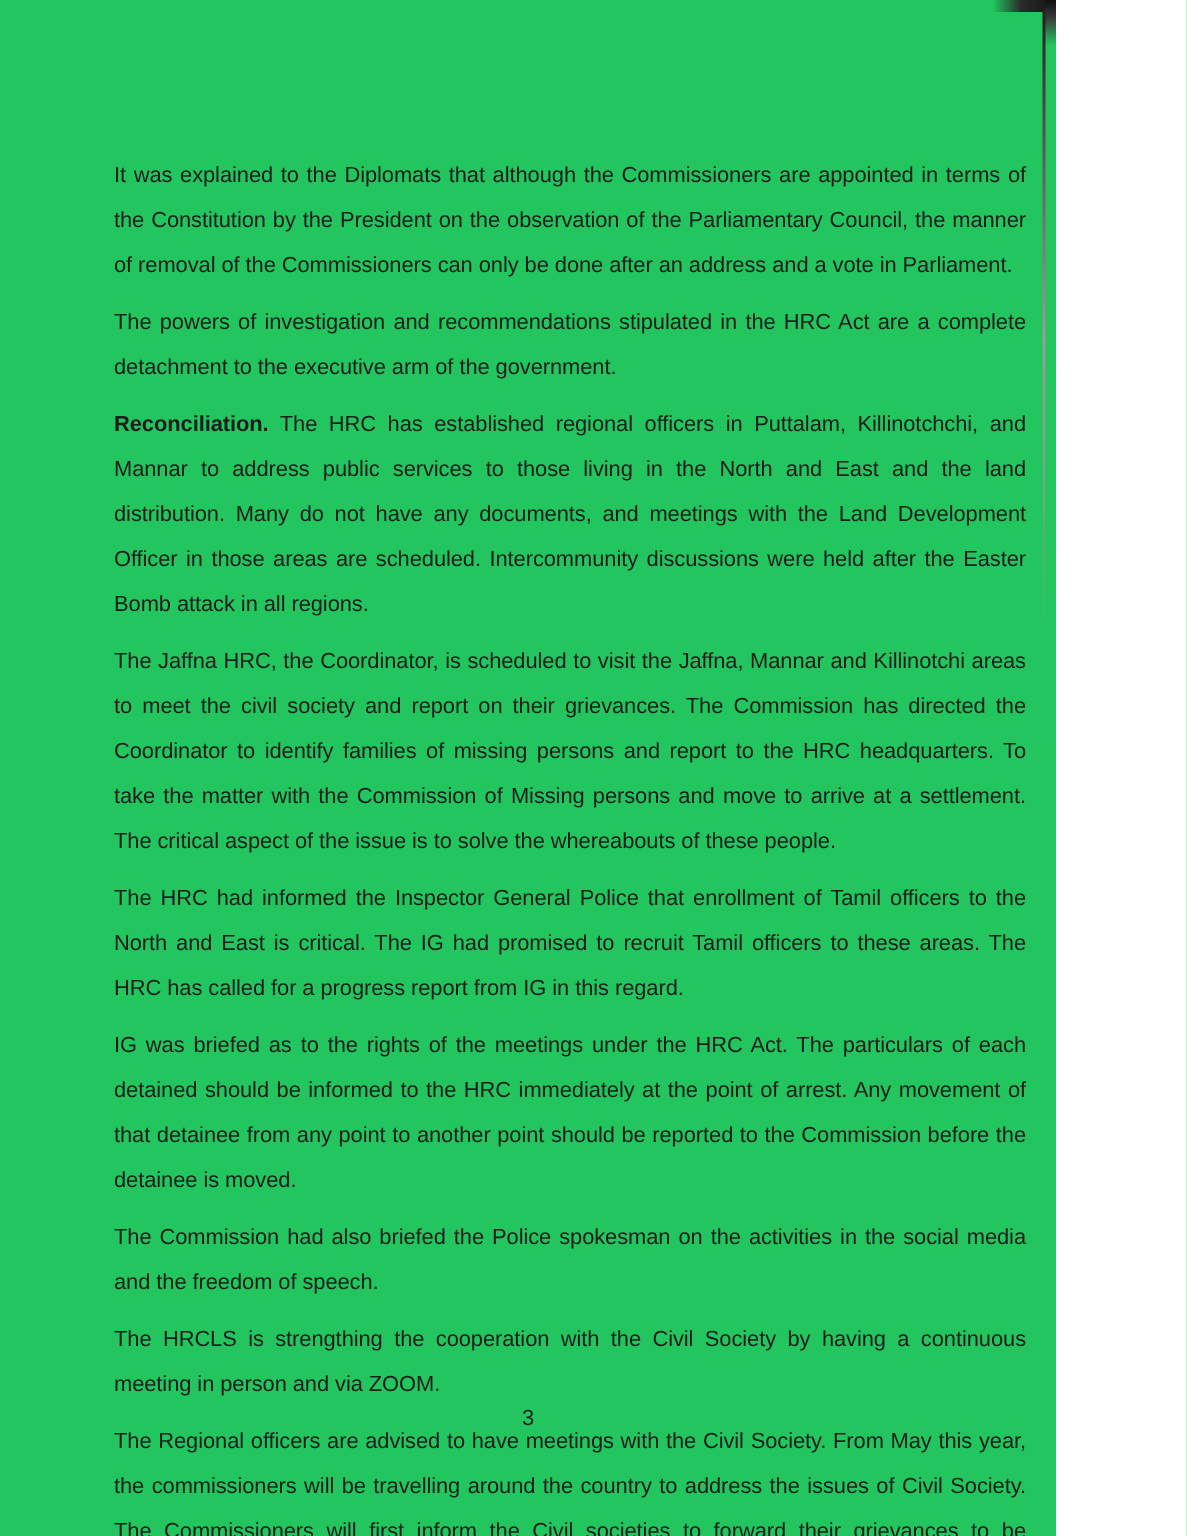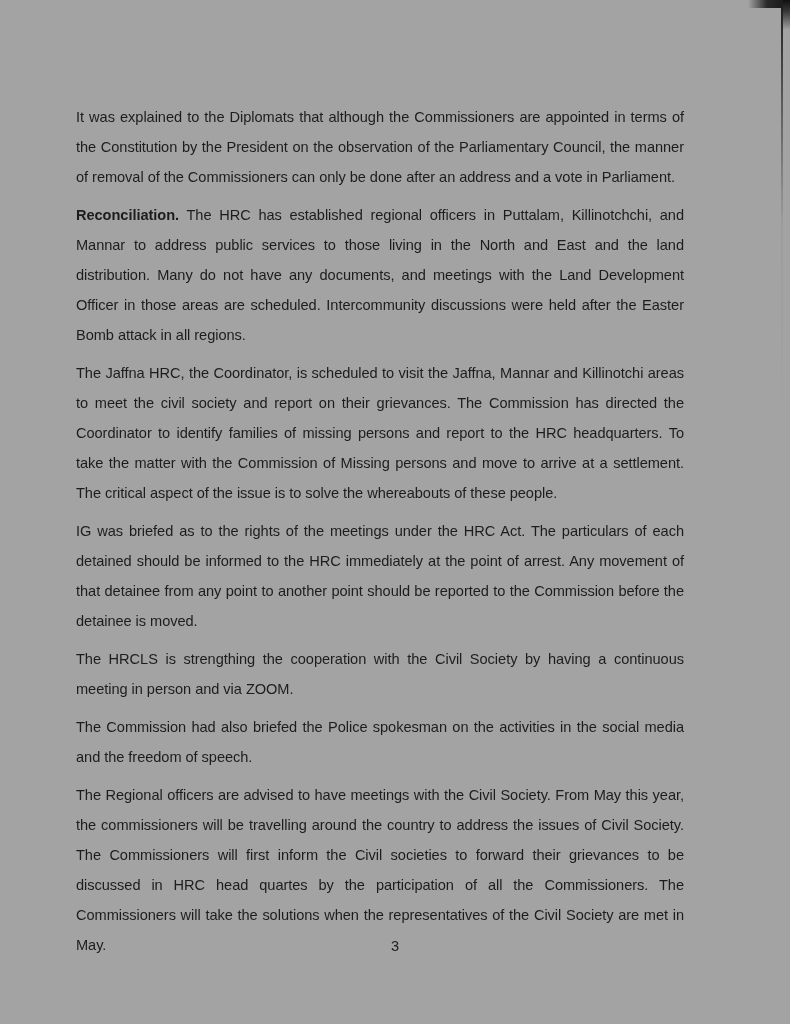--- a/index.html
+++ b/index.html
@@ -5,23 +5,23 @@
   html, body {
     margin: 0;
     padding: 0;
     background: #ffffff;
   }
   body {
     font-family: "Liberation Sans", sans-serif;
   }
   #page {
     position: relative;
-    width: 790px;
+    width: 704px;
     height: 1024px;
-    background: #a3a3a3;
+    background: #22c55e;
     overflow: hidden;
   }
   
   #edge-top-right {
     position: absolute;
     top: 0;
     right: 0;
     width: 42px;
     height: 8px;
     background: linear-gradient(to left, #141414 0%, #2a2a2a 55%, rgba(60,60,60,0) 100%);
@@ -83,31 +83,33 @@
 <div id="page">
 
   <div id="edge-top-right"></div>
   <div id="edge-right-corner"></div>
   <div id="edge-right"></div>
 
   <div id="content">
 
     <p class="para"> It was explained to the Diplomats that although the Commissioners are appointed in terms of the Constitution by the President on the observation of the Parliamentary Council, the manner of removal of the Commissioners can only be done after an address and a vote in Parliament.</p>
 
+    <p class="para">The powers of investigation and recommendations stipulated in the HRC Act are a complete detachment to the executive arm of the government.</p>
 
     <p class="para gap-before"><span class="lead-in">Reconciliation.</span><span> The HRC has established regional officers in Puttalam, Killinotchchi, and Mannar to address public services to those living in the North and East and the land distribution. Many do not have any documents, and meetings with the Land Development Officer in those areas are scheduled. Intercommunity discussions were held after the Easter Bomb attack in all regions.</span></p>
 
     <p class="para">The Jaffna HRC, the Coordinator, is scheduled to visit the Jaffna, Mannar and Killinotchi areas to meet the civil society and report on their grievances. The Commission has directed the Coordinator to identify families of missing persons and report to the HRC headquarters. To take the matter with the Commission of Missing persons and move to arrive at a settlement. The critical aspect of the issue is to solve the whereabouts of these people.</p>
 
+    <p class="para">The HRC had informed the Inspector General Police that enrollment of Tamil officers to the North and East is critical. The IG had promised to recruit Tamil officers to these areas. The HRC has called for a progress report from IG in this regard.</p>
 
     <p class="para">IG was briefed as to the rights of the meetings under the HRC Act. The particulars of each detained should be informed to the HRC immediately at the point of arrest. Any movement of that detainee from any point to another point should be reported to the Commission before the detainee is moved.</p>
 
+    <p class="para">The Commission had also briefed the Police spokesman on the activities in the social media and the freedom of speech.</p>
+
     <p class="para">The HRCLS is strengthing the cooperation with the Civil Society by having a continuous meeting in person and via ZOOM.</p>
-
-    <p class="para">The Commission had also briefed the Police spokesman on the activities in the social media and the freedom of speech.</p>
 
     <p class="para">The Regional officers are advised to have meetings with the Civil Society. From May this year, the commissioners will be travelling around the country to address the issues of Civil Society. The Commissioners will first inform the Civil societies to forward their grievances to be discussed in HRC head quartes by the participation of all the Commissioners. The Commissioners will take the solutions when the representatives of the Civil Society are met in May.</p>
 
   </div>
 
   <div id="page-number">3</div>
 
 </div>
 
 </body></html>

